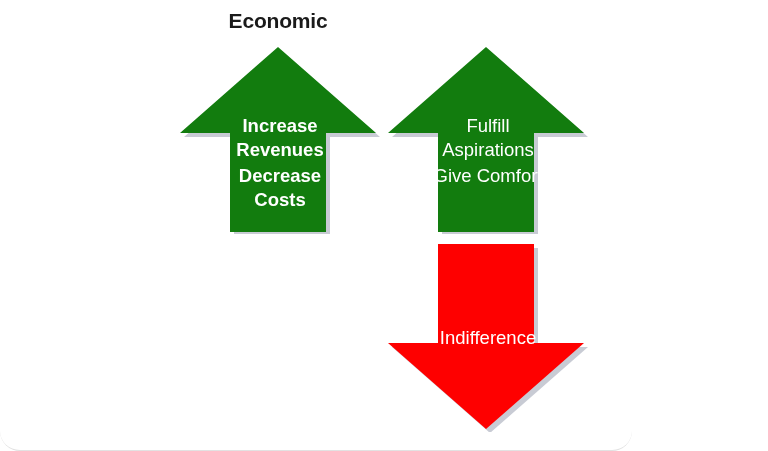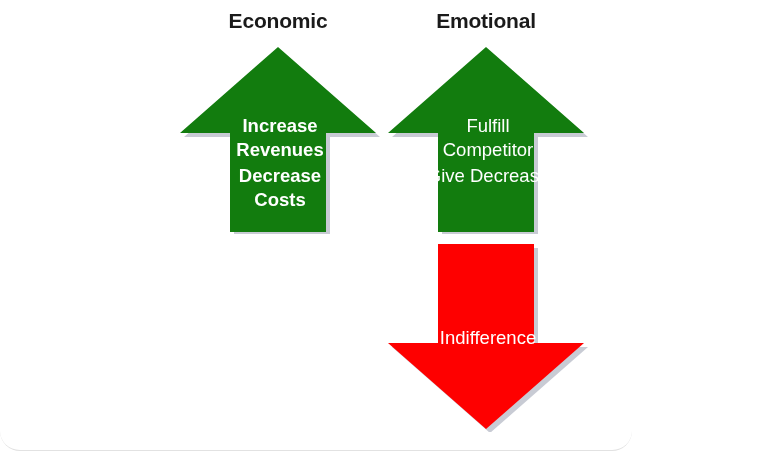--- a/index.html
+++ b/index.html
@@ -73,42 +73,41 @@
   .dn-text-a-emo  { top: 36px; }
   .dn-text-b-emo  { top: 84px; }
 </style>
 </head>
 <body>
 
 <div id="canvas">
 
   <div class="col-title" id="title-economic">Economic</div>
 
-  <div class="col-title" id="title-emotional">Emotional</div>
 
   <div class="arrow-group" id="arrow-up-economic">
     <svg class="arrow-svg" width="200" height="190" viewBox="0 0 200 190">
       <polygon points="98,3 196,89 146,89 146,188 50,188 50,89 0,89" fill="#9aa0b0" opacity="0.55" transform="translate(4,4)"></polygon>
       <polygon points="98,3 196,89 146,89 146,188 50,188 50,89 0,89" fill="#127c0e"></polygon>
     </svg>
     <div class="arrow-text up-text-a">Increase
 Revenues</div>
     <div class="arrow-text up-text-b">Decrease
 Costs</div>
   </div>
 
 
   <div class="arrow-group" id="arrow-up-emotional">
     <svg class="arrow-svg" width="200" height="190" viewBox="0 0 200 190">
       <polygon points="98,3 196,89 146,89 146,188 50,188 50,89 0,89" fill="#9aa0b0" opacity="0.55" transform="translate(4,4)"></polygon>
       <polygon points="98,3 196,89 146,89 146,188 50,188 50,89 0,89" fill="#127c0e"></polygon>
     </svg>
     <div class="arrow-text up-text-a">Fulfill
-Competitor</div>
-    <div class="arrow-text up-text-b">Give Decrease</div>
+Aspirations</div>
+    <div class="arrow-text up-text-b">Give Comfort</div>
   </div>
 
   <div class="arrow-group" id="arrow-down-emotional">
     <svg class="arrow-svg" width="200" height="190" viewBox="0 0 200 190">
       <polygon points="50,2 146,2 146,101 196,101 98,187 0,101 50,101" fill="#9aa0b0" opacity="0.55" transform="translate(4,4)"></polygon>
       <polygon points="50,2 146,2 146,101 196,101 98,187 0,101 50,101" fill="#fe0000"></polygon>
     </svg>
     <div class="arrow-text dn-text-b-emo">Indifference</div>
   </div>
 

